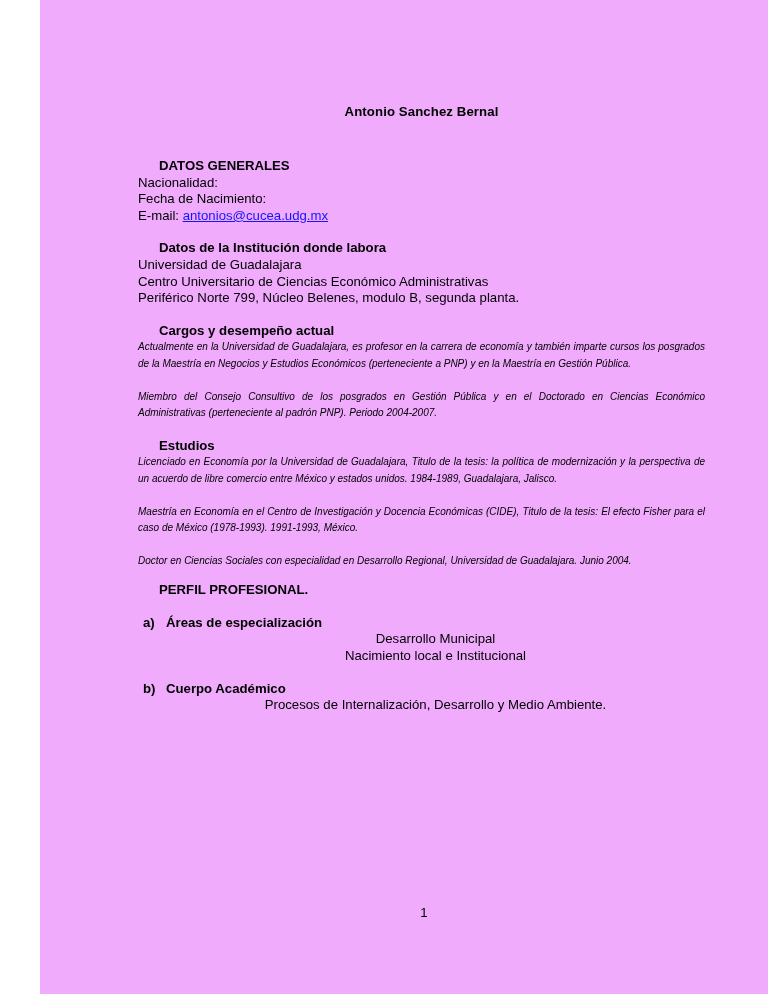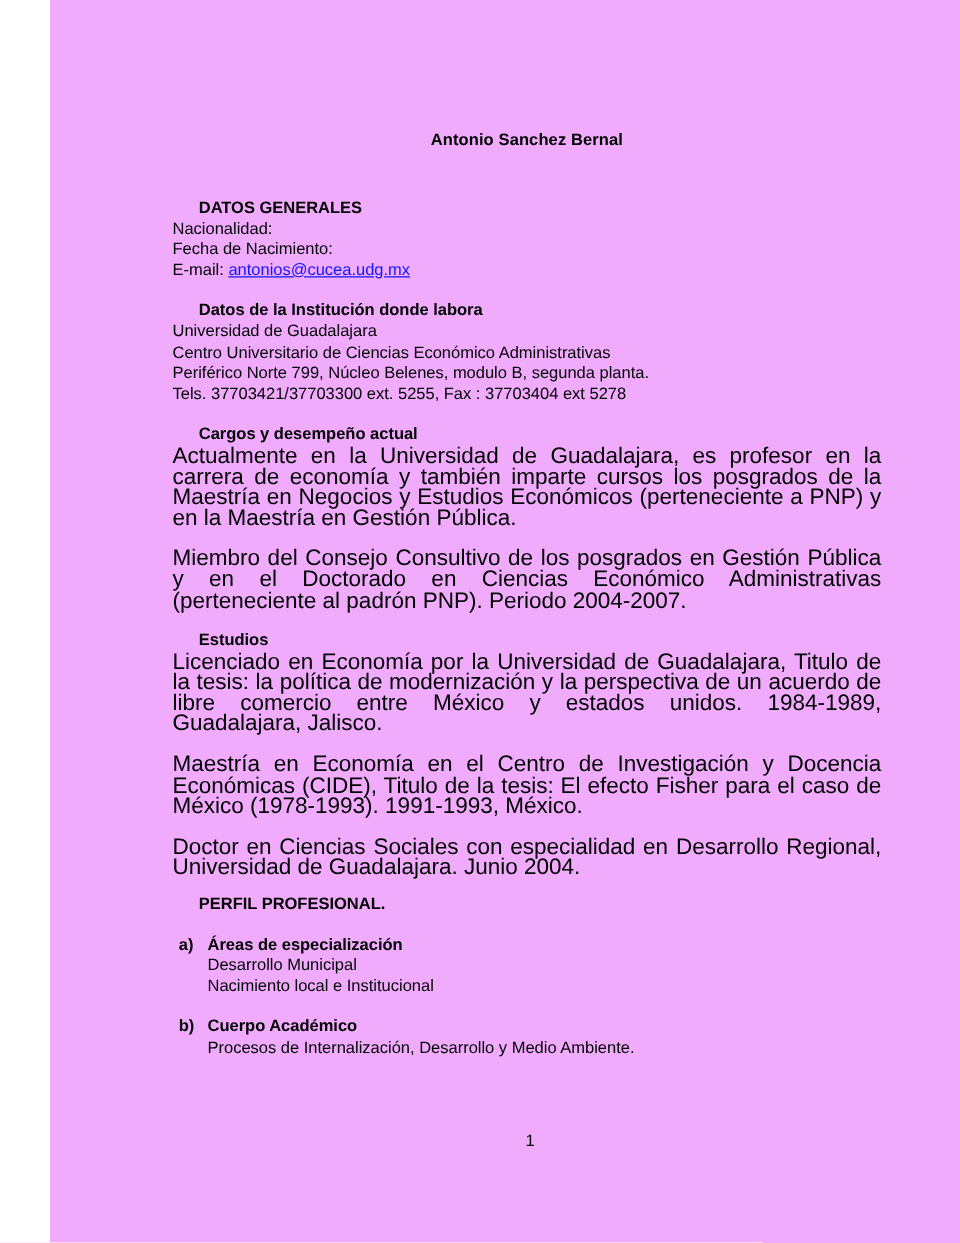--- a/index.html
+++ b/index.html
@@ -45,24 +45,25 @@
     font-weight: bold;
     font-size: 13.2px;
     line-height: 16.6px;
     padding-left: 21px;
   }
   .line {
     font-size: 13.2px;
     line-height: 16.6px;
   }
   .para {
-    font-size: 18px;
+    font-size: 10px;
     line-height: 16.6px;
     text-align: justify;
     text-justify: inter-word;
+    font-style: italic;
   }
   .block-gap {
     height: 16px;
   }
   .block-gap-sm {
     height: 13px;
   }
   .email-link {
     color: #1414ff;
     text-decoration: underline;
@@ -81,20 +82,21 @@
     box-sizing: border-box;
   }
   .list-body {
     flex: 1 1 auto;
   }
   .list-head {
     font-weight: bold;
   }
   .list-sub {
     font-weight: normal;
+    text-align: center;
   }
   .page-number {
     position: absolute;
     left: 0;
     top: 905px;
     width: 768px;
     text-align: center;
     font-size: 13.2px;
     line-height: 16px;
   }
@@ -116,21 +118,20 @@
       <div class="line"><span>E-mail:</span> <a class="email-link">antonios@cucea.udg.mx</a></div>
     </div>
 
     <div class="block-gap"></div>
 
     <div>
       <div class="heading">Datos de la Institución donde labora</div>
       <div class="line">Universidad de Guadalajara</div>
       <div class="line">Centro Universitario de Ciencias Económico Administrativas</div>
       <div class="line">Periférico Norte 799, Núcleo Belenes, modulo B, segunda planta.</div>
-      <div class="line">Tels. 37703421/37703300 ext. 5255, Fax : 37703404 ext 5278</div>
     </div>
 
     <div class="block-gap"></div>
 
     <div>
       <div class="heading">Cargos y desempeño actual</div>
       <div class="para">Actualmente en la Universidad de Guadalajara, es profesor en la carrera de economía y también imparte cursos los posgrados de la Maestría en Negocios y Estudios Económicos (perteneciente a PNP) y en la Maestría en Gestión Pública.</div>
       <div class="block-gap"></div>
       <div class="para">Miembro del Consejo Consultivo de los posgrados en Gestión Pública y en el Doctorado en Ciencias Económico Administrativas (perteneciente al padrón PNP). Periodo 2004-2007.</div>
     </div>

